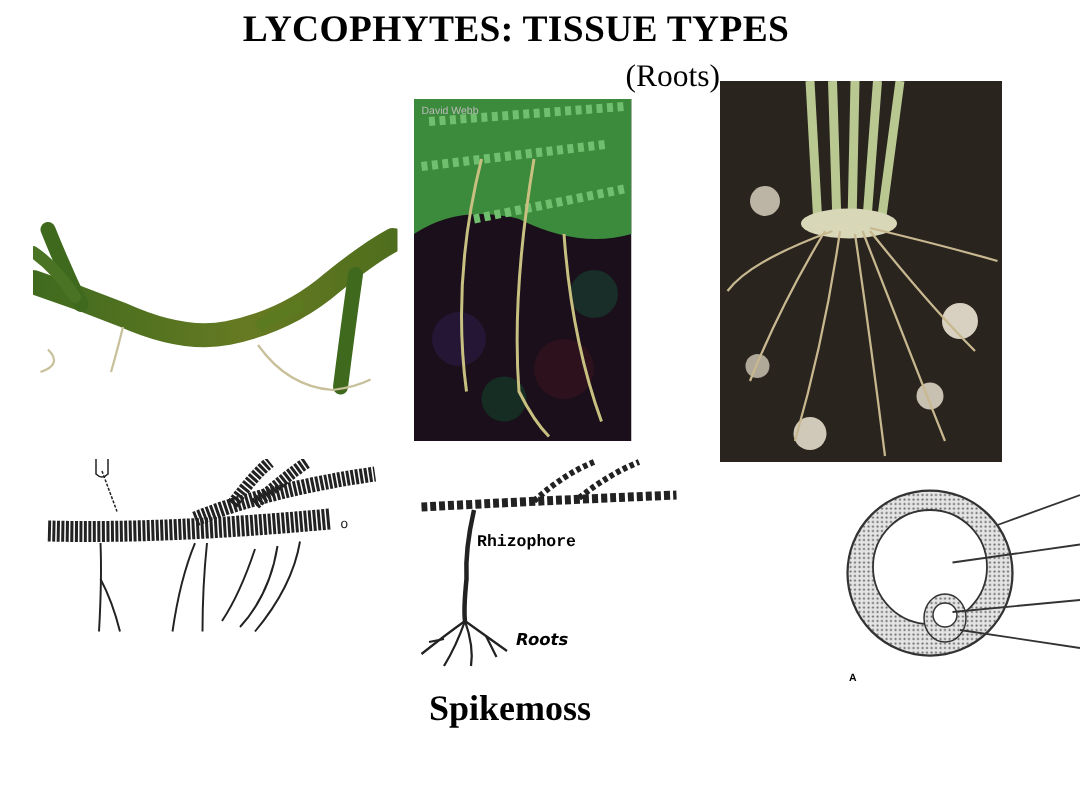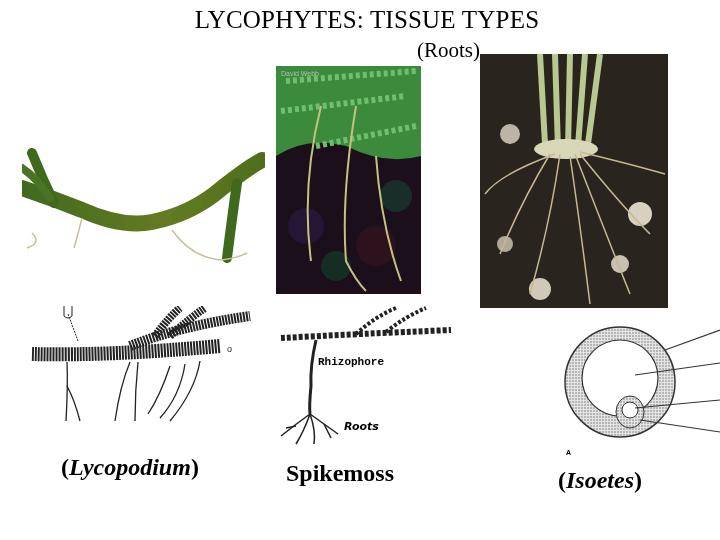--- a/index.html
+++ b/index.html
@@ -1,19 +1,19 @@
 <!DOCTYPE html>
 <html><head>
 <meta charset="utf-8">
 <style>
   html, body { margin:0; padding:0; }
   body { width:720px; height:540px; background:#ffffff; position:relative; overflow:hidden;
          font-family:"Liberation Serif","DejaVu Serif",serif; color:#000; }
   .abs { position:absolute; }
-  .title { left:0; width:688px; top:6px; text-align:center; font-weight:normal; font-size:25px; letter-spacing:0.2px;padding-left:23px; }
+  .title { left:0; width:688px; top:6px; text-align:center; font-weight:bold; font-size:25px; letter-spacing:0.2px; }
   .subtitle { left:200px; width:280px; top:38px; text-align:right; font-weight:normal; font-size:21px; }
   .caption { text-align:center; font-weight:bold; font-size:24px; line-height:31px; }
   .caption i { font-style:italic; }
   svg { display:block; }
 </style>
 </head>
 <body>
 
 <div class="abs title">LYCOPHYTES: TISSUE TYPES</div>
 <div class="abs subtitle">(Roots)</div>
@@ -130,20 +130,18 @@
       <line x1="105" y1="30" x2="160" y2="10"></line>
         <line x1="75" y1="55" x2="160" y2="43"></line>
       <line x1="75" y1="88" x2="160" y2="80"></line>
         <line x1="80" y1="100" x2="160" y2="112"></line>
     </g>
   </svg>
   <div class="abs" style="left:6px;top:129px;font-family:'Liberation Sans',sans-serif;font-size:7px;font-weight:bold;">A</div>
 </div>
 
 <div class="abs caption" style="left:30px;width:200px;top:452px;">
-  <div><span>(</span><i>Lycopodium</i><span>)</span></div>
 </div>
 <div class="abs caption" style="left:240px;width:200px;top:458px;">
   <div>Spikemoss</div>
 </div>
 <div class="abs caption" style="left:500px;width:200px;top:465px;">
-  <div><span>(</span><i>Isoetes</i><span>)</span></div>
 </div>
 
 </body></html>

